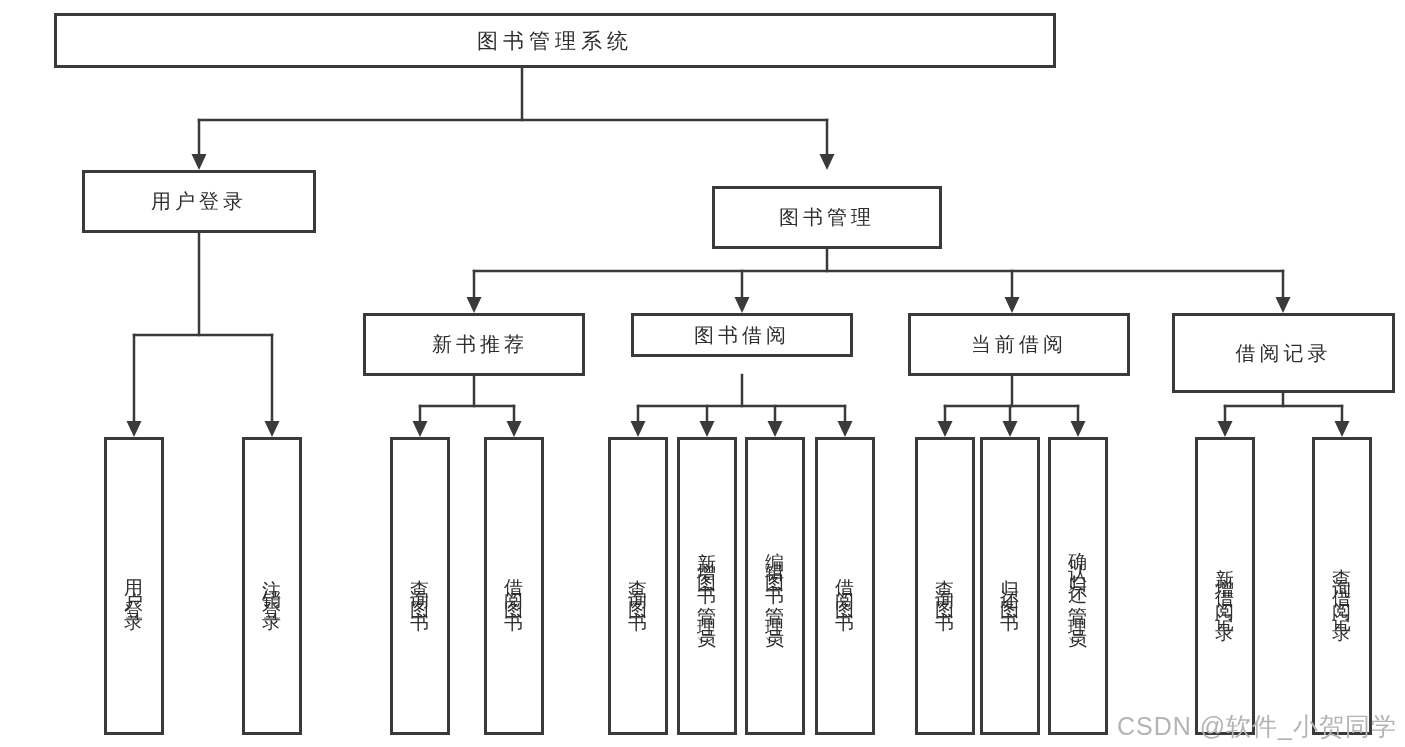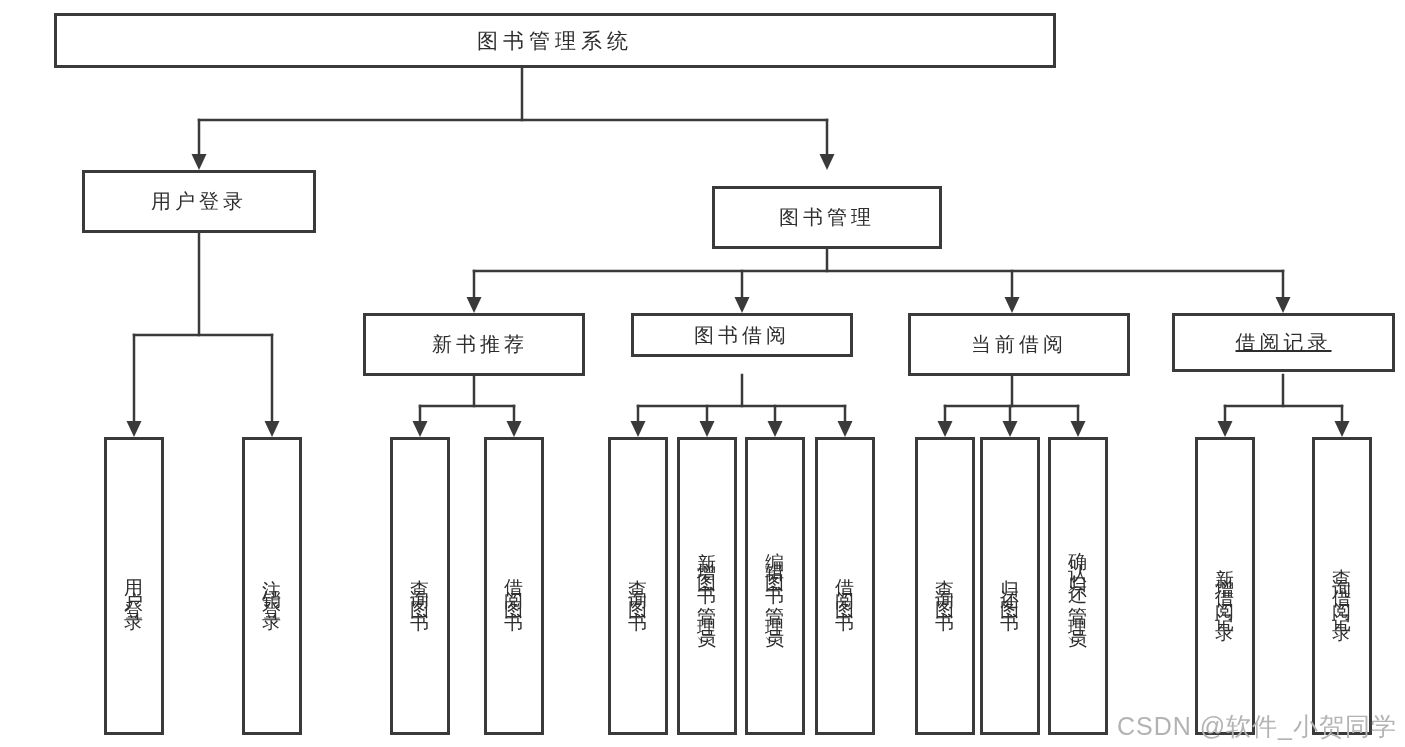--- a/index.html
+++ b/index.html
@@ -129,21 +129,21 @@
 
   <div class="box" style="left:363px; top:313px; width:222px; height:63px;padding-left:12px;">
     <span class="h-label">新书推荐</span>
   </div>
   <div class="box" style="left:631px; top:313px; width:222px; height:44px;">
     <span class="h-label">图书借阅</span>
   </div>
   <div class="box" style="left:901px; top:313px; width:222px; height:63px;margin-left:7px;">
     <span class="h-label">当前借阅</span>
   </div>
-  <div class="box" style="left:1172px; top:313px; width:223px; height:59px;text-decoration:underline;">
+  <div class="box" style="left:1172px; top:313px; width:223px; height:80px;">
     <span class="h-label">借阅记录</span>
   </div>
 
   <div class="box leaf" style="left:104px;">
     <span class="vtext">用户登录</span>
   </div>
   <div class="box leaf" style="left:242px;">
     <span class="vtext">注销登录</span>
   </div>
 

